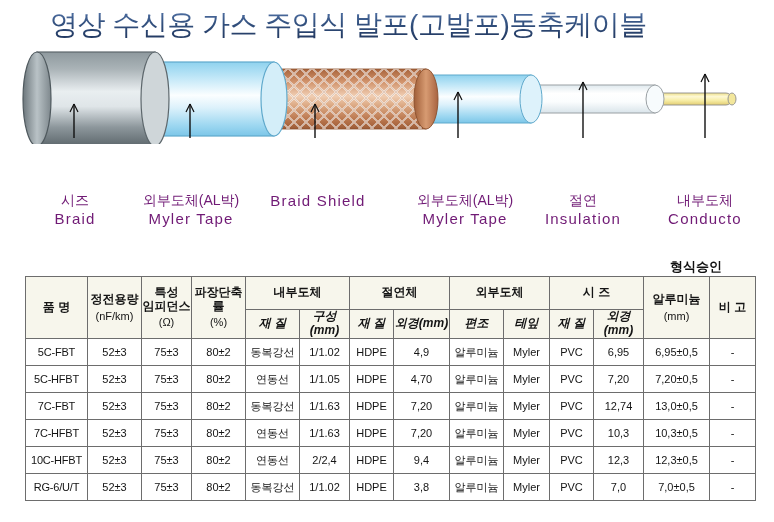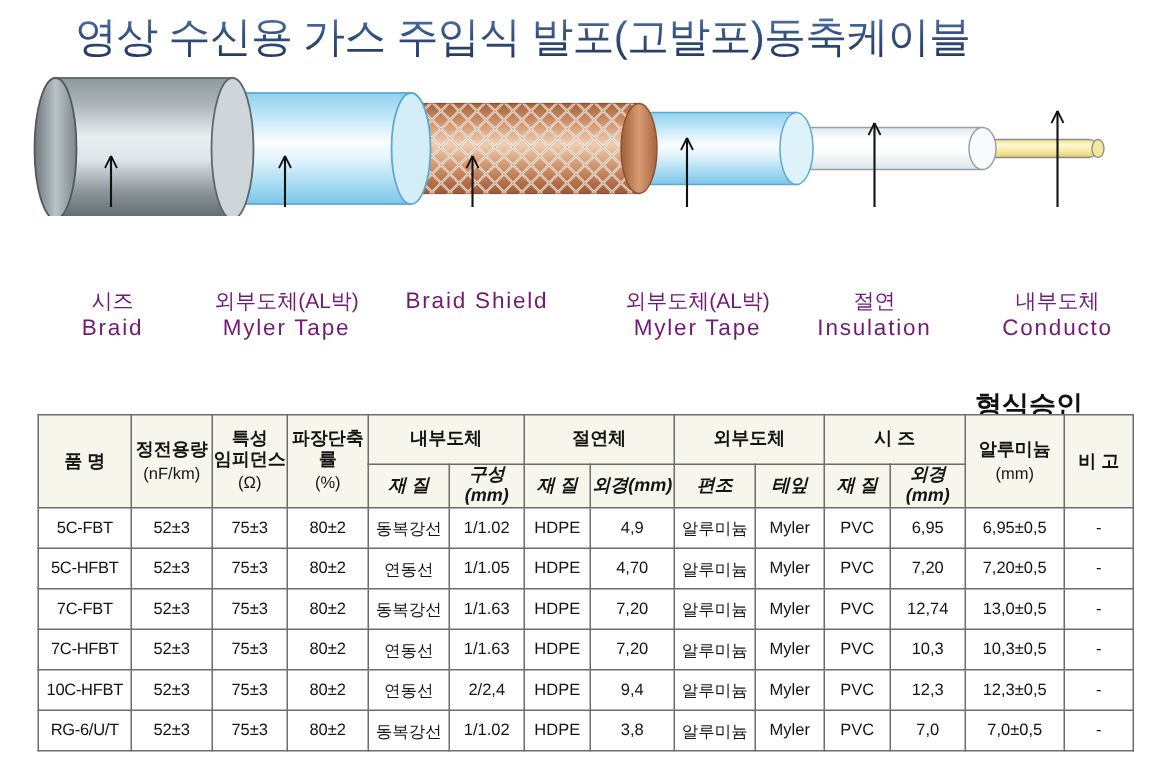--- a/index.html
+++ b/index.html
@@ -53,21 +53,21 @@
   }
   .callout .en {
     font-size: 15px;
     letter-spacing: 1.2px;
   }
 
   
   #approval {
     position: absolute;
     right: 52px; top: 258px;
-    font-size: 18px;
+    font-size: 13px;
     font-weight: bold;
     color: #111;
   }
 
   
   #spec-wrap {
     position: absolute;
     left: 25px; top: 276px;
     width: 698px;
   }

